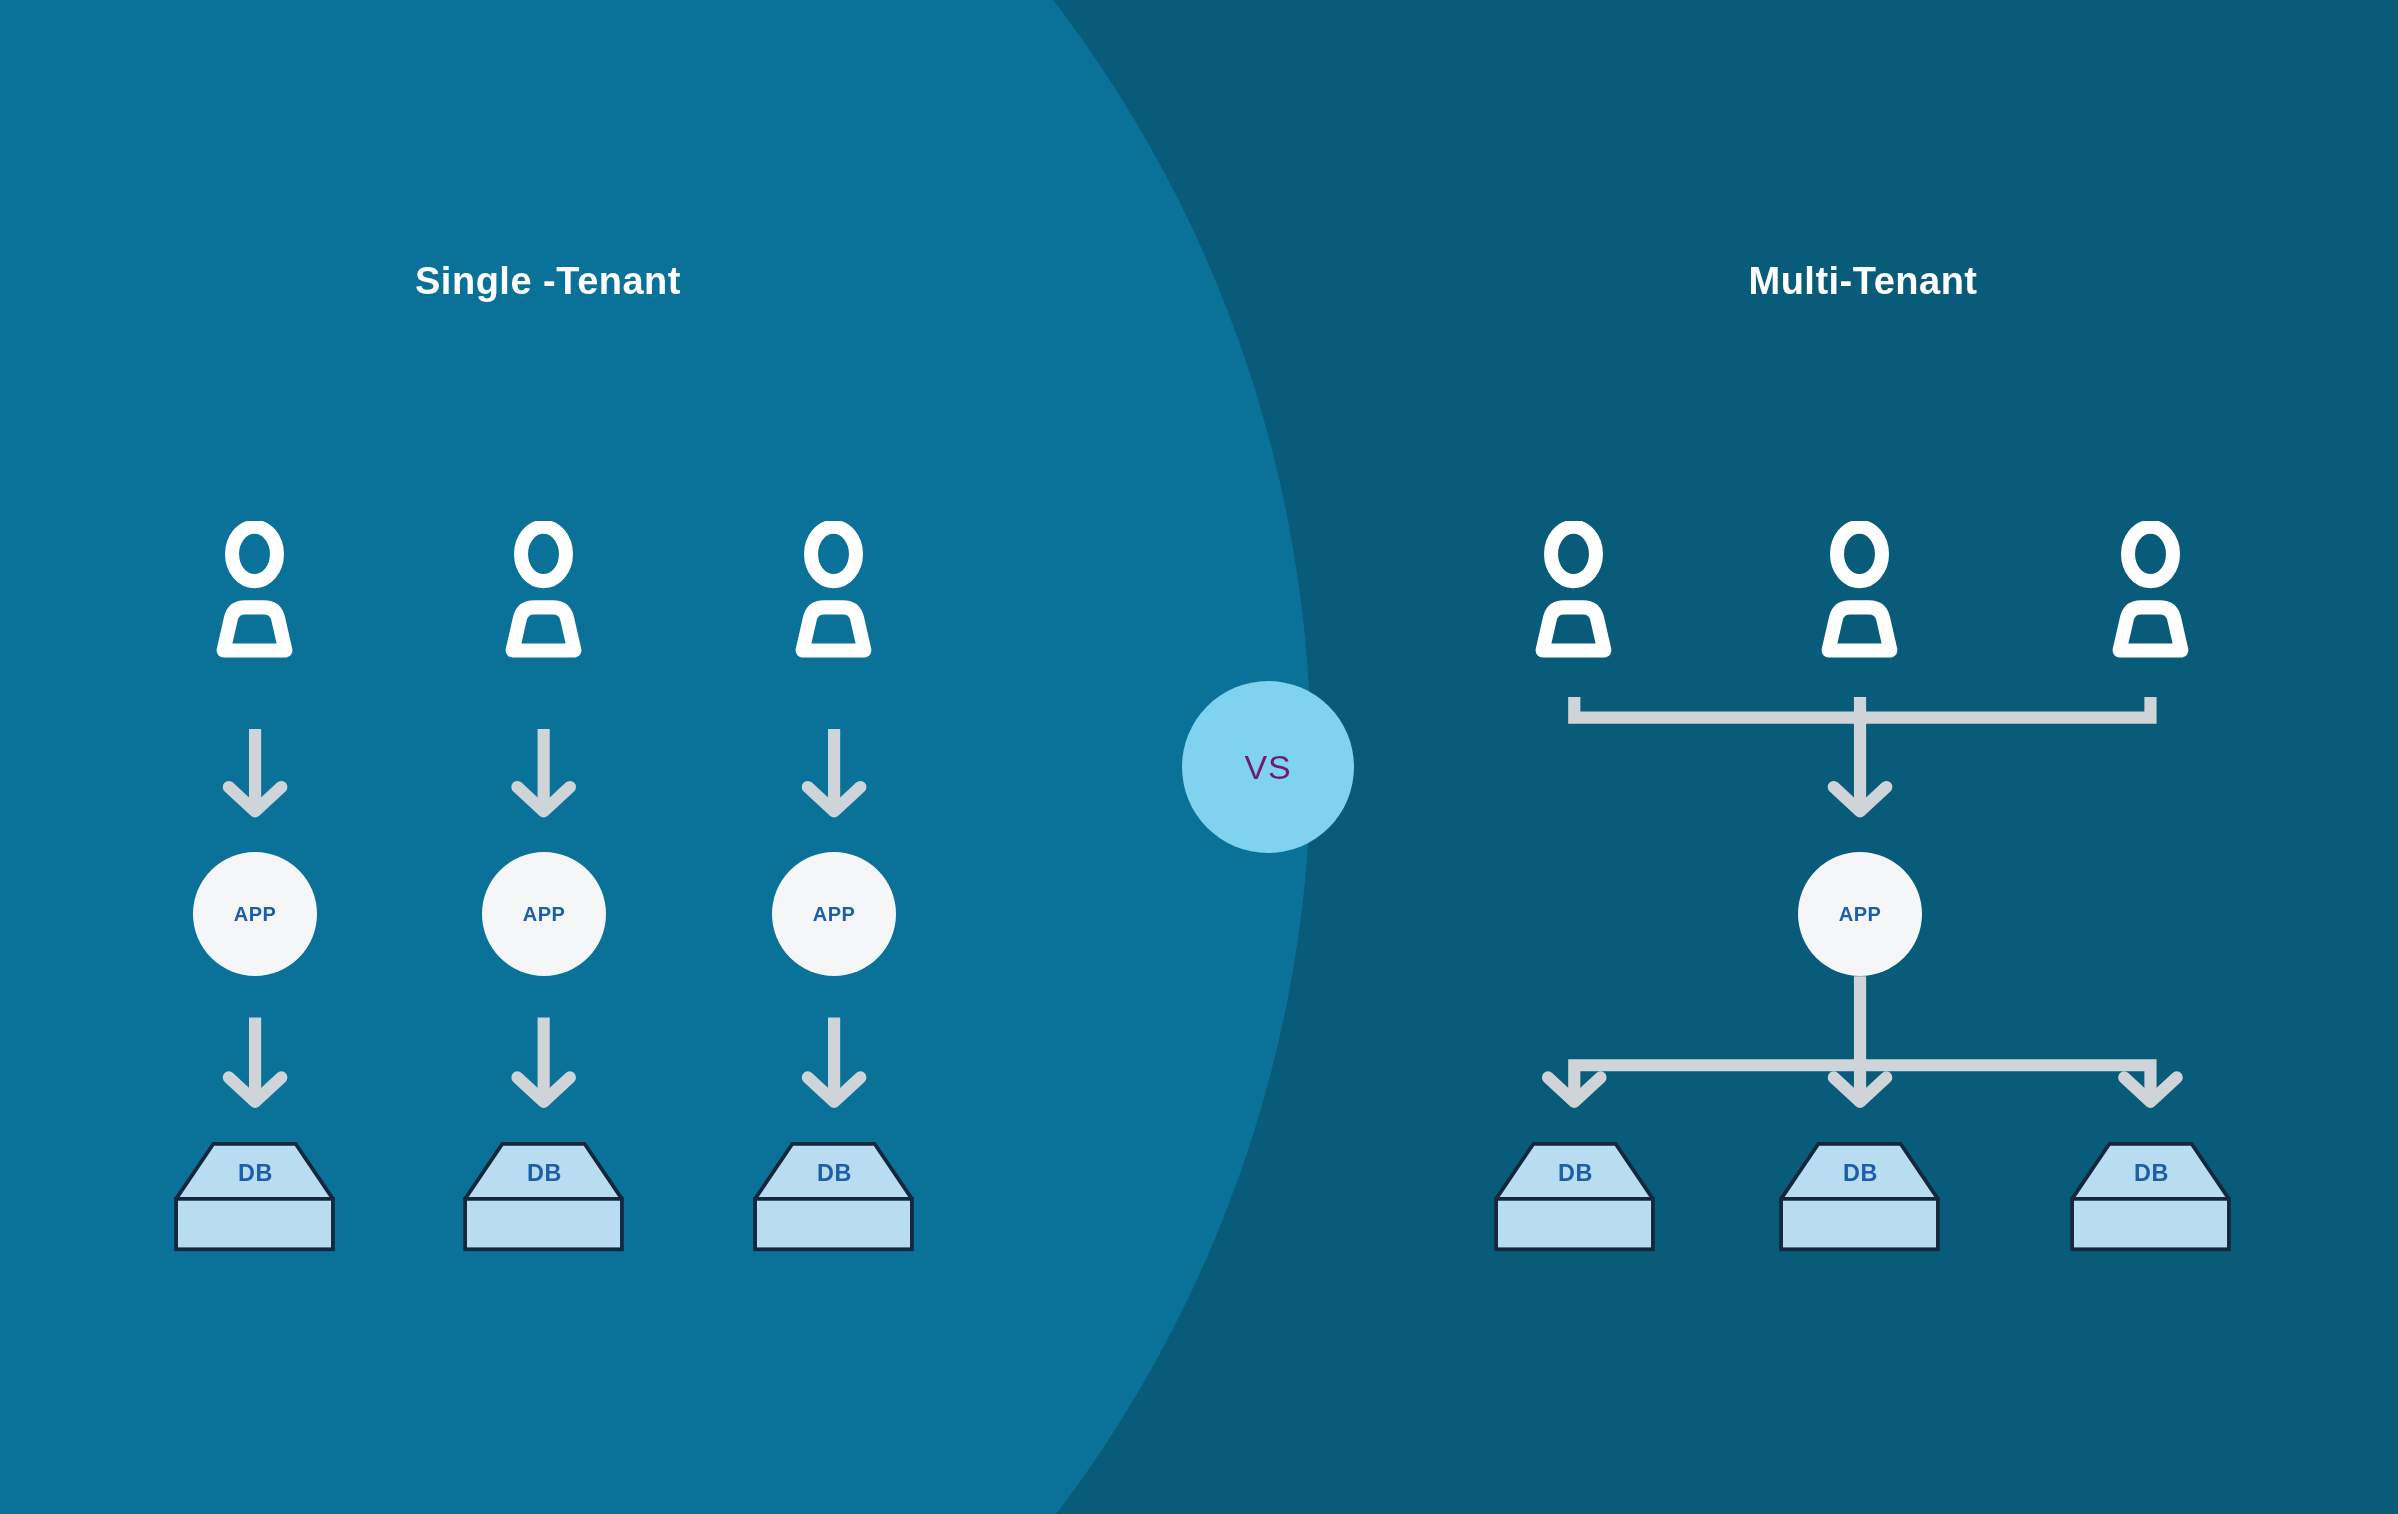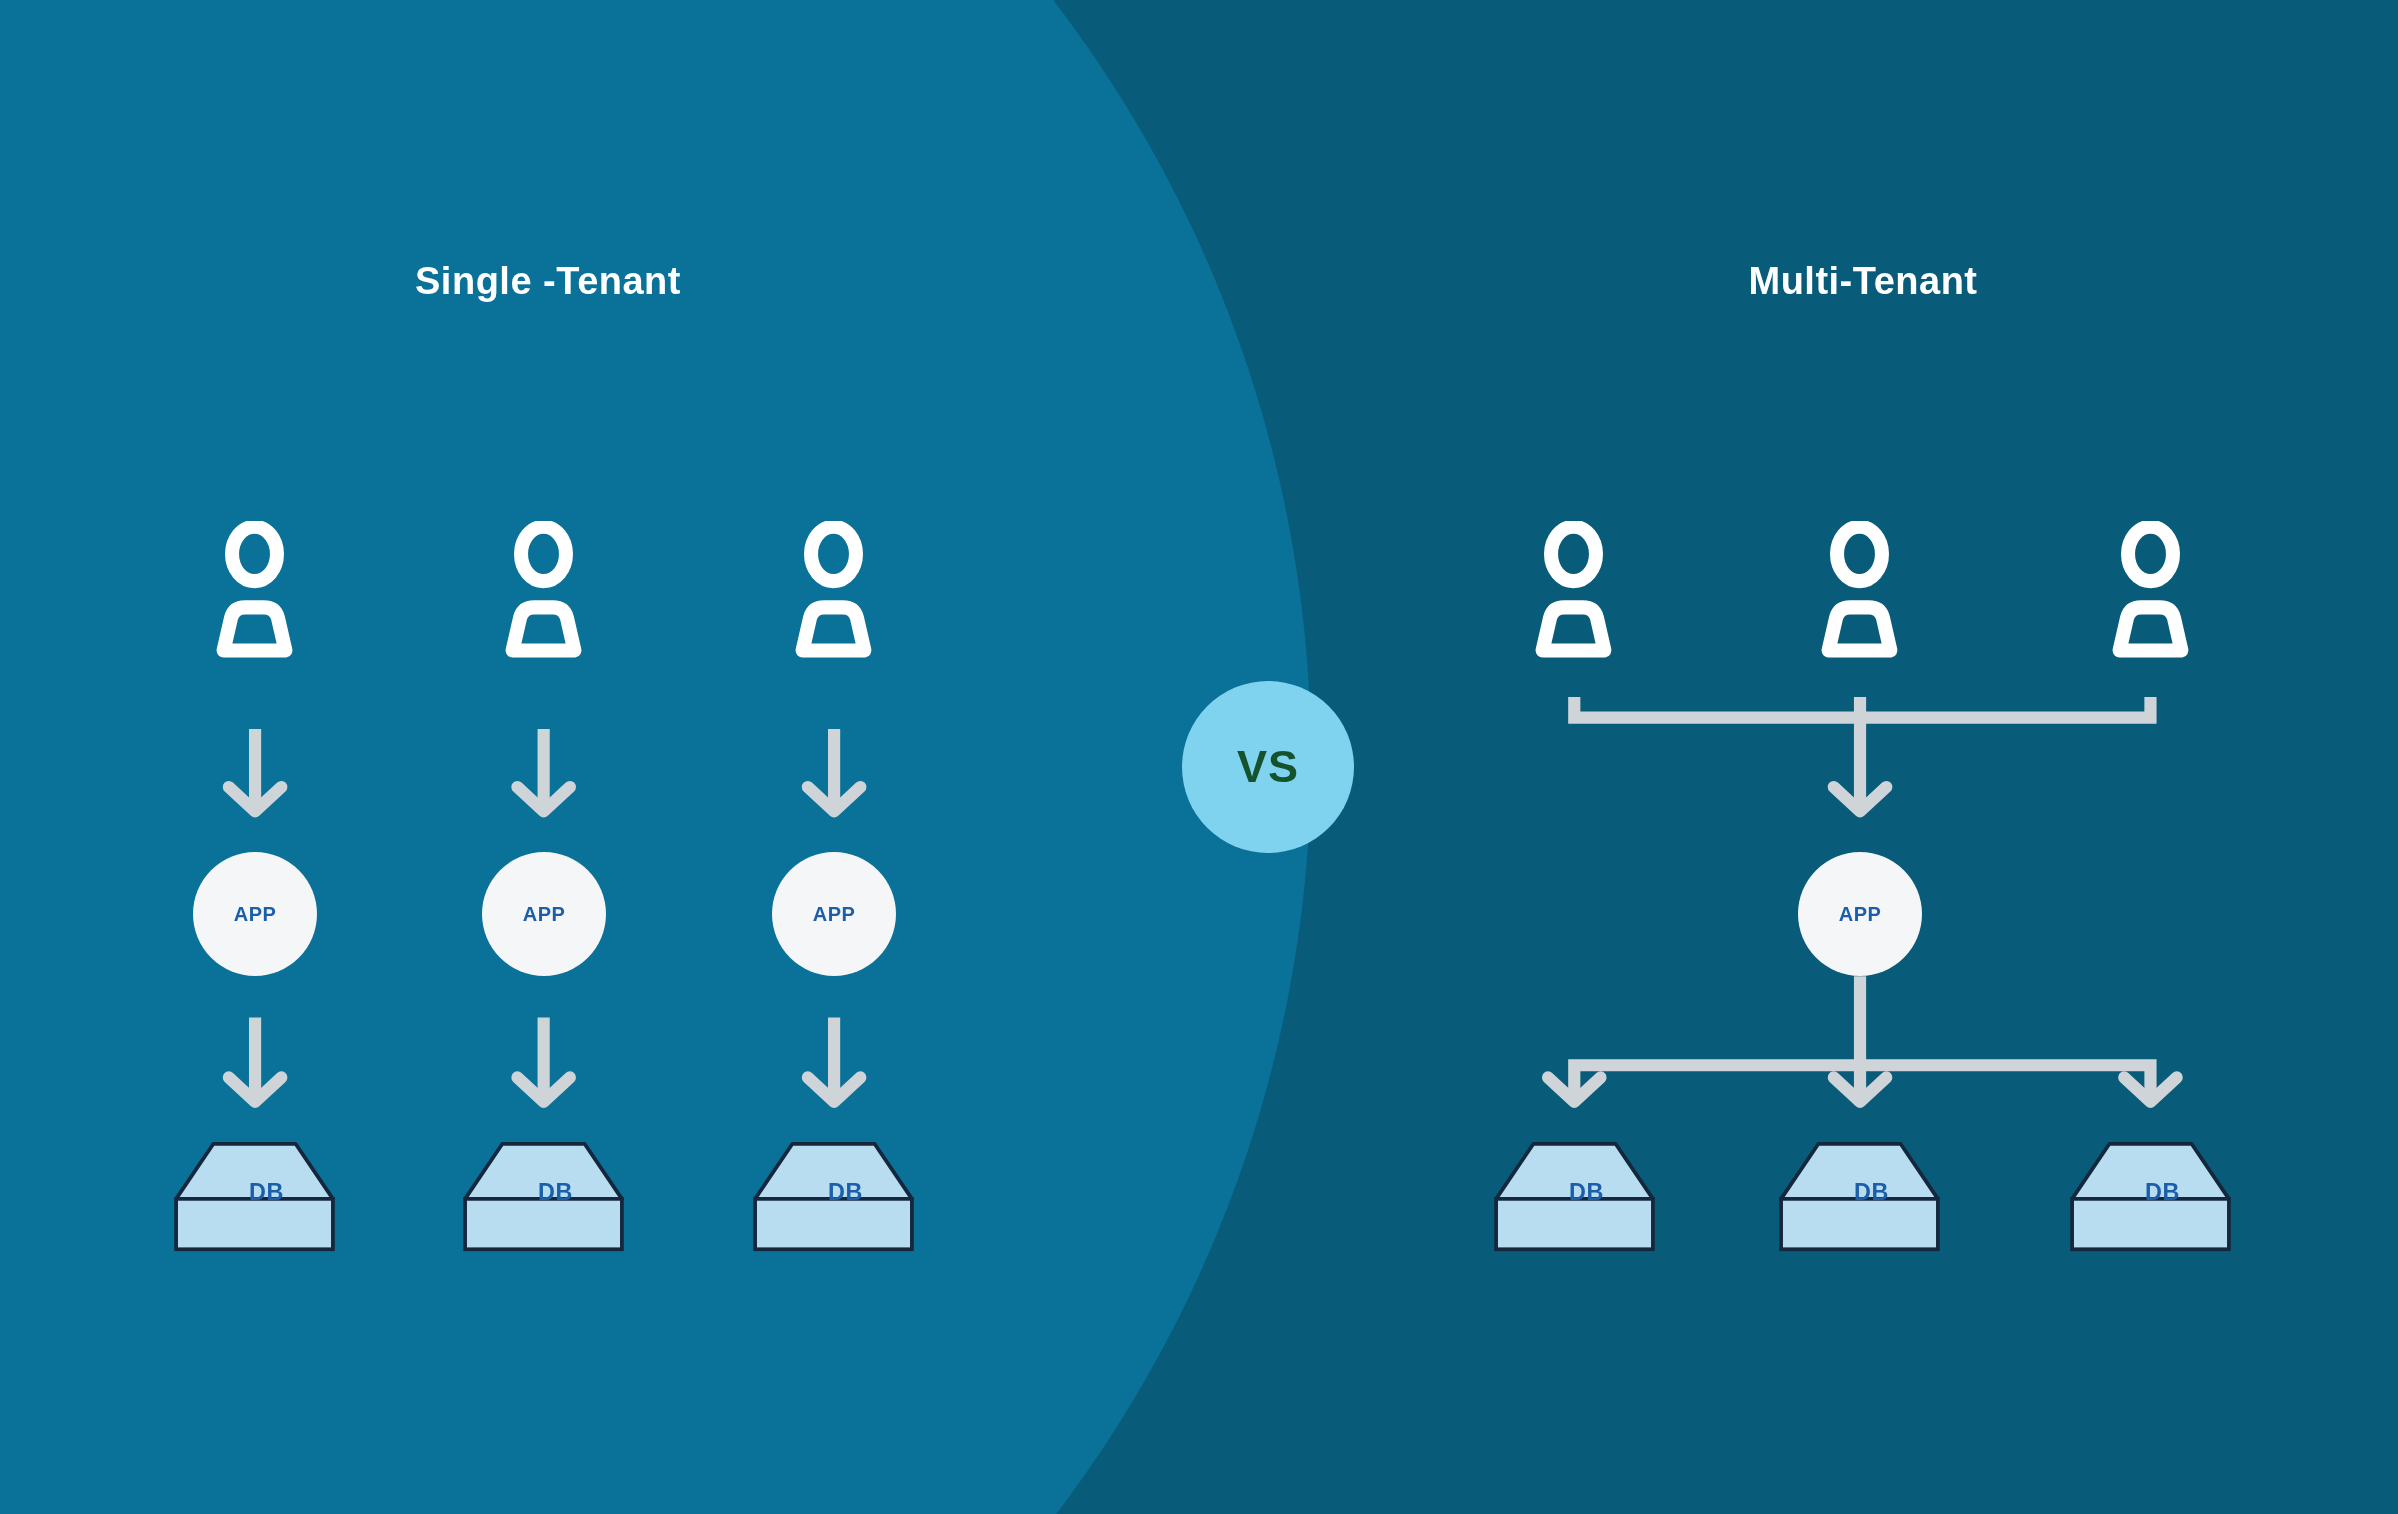--- a/index.html
+++ b/index.html
@@ -46,23 +46,23 @@
     top: 681px;
     width: 172px;
     height: 172px;
     border-radius: 50%;
     background: #7FD3EF;
     display: flex;
     align-items: center;
     justify-content: center;
   }
   #vs-badge .vs-text {
-    color: #14532d;
-    font-size: 45px;
-    font-weight: bold;
+    color: #701a75;
+    font-size: 34px;
+    font-weight: normal;
     letter-spacing: 0.9px;
   }
 
   
   .user-icon {
     position: absolute;
     width: 103px;
     height: 139px;
   }
   .user-icon svg { display: block; width: 103px; height: 139px; }
@@ -87,30 +87,29 @@
 
   
   .db-node {
     position: absolute;
     width: 165px;
     height: 112px;
   }
   .db-node svg { display: block; width: 165px; height: 112px; }
   .db-node .db-label {
     position: absolute;
-    left: 12px;
+    left: 1px;
     top: 19px;
     width: 165px;
     text-align: center;
     color: #1C5FA8;
     font-size: 23.4px;
     font-weight: bold;
     letter-spacing: 0.5px;
     pointer-events: none;
-    margin-top: 19px;
   }
 
   
   #connectors {
     position: absolute;
     left: 0;
     top: 0;
     width: 2399px;
     height: 1515px;
     pointer-events: none;

